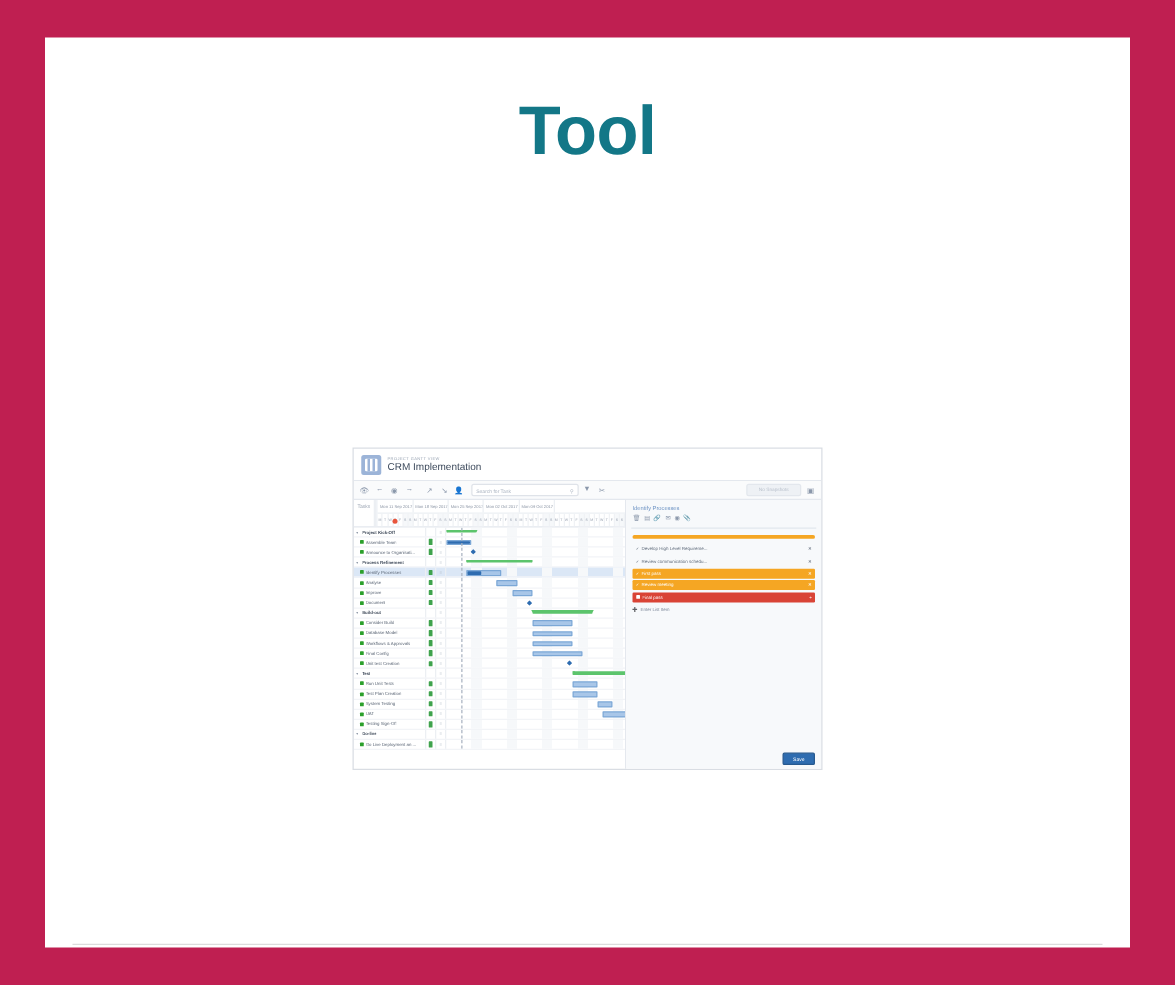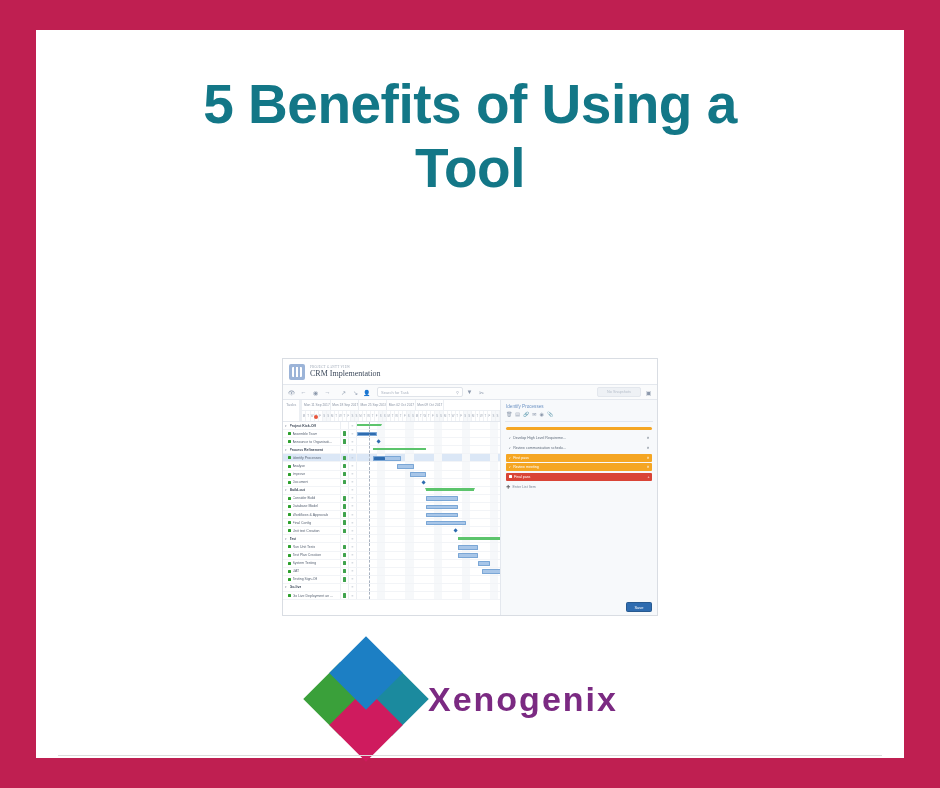--- a/index.html
+++ b/index.html
@@ -65,21 +65,21 @@
     content: ""; position: absolute;
     left: 3px; top: 3px; width: 10px; height: 10px;
     background: #ffffff; border-radius: 1px;
   }
   .app-logo::after {
     content: ""; position: absolute;
     left: 5px; top: 3px; width: 2px; height: 10px;
     background: #9cb4d8;
     box-shadow: 4px 0 0 0 #9cb4d8;
   }
-  .app-titles { line-height: 1.25; font-family: Liberation Serif, serif; }
+  .app-titles { line-height: 1.25; }
   .app-eyebrow {
     font-size: 3.2px; letter-spacing: .35px;
     color: #9aa5b4; text-transform: uppercase;
   }
   .app-title { font-size: 8px; color: #3d4a5c; font-weight: 400; }
 
   
   .toolbar {
     height: 15px;
     background: #fafbfc;
@@ -275,21 +275,20 @@
     width: 824px; height: 1px; background: #dcdcdc;
   }
 </style>
 </head>
 <body>
 
 <div id="poster">
   <div id="canvas">
 
     <div class="title-block">
-      <span class="title-line">5 Benefits of Using a</span>
       <span class="title-line">Tool</span>
     </div>
 
     <div id="app">
 
       <div class="app-header">
         <div class="app-logo"></div>
         <div class="app-titles">
           <div class="app-eyebrow">PROJECT GANTT VIEW</div>
           <div class="app-title">CRM Implementation</div>
@@ -736,25 +735,16 @@
             <span>➕</span>
             <span>Enter List Item</span>
           </div>
           <div class="rp-save-wrap">
             <div class="rp-save">Save</div>
           </div>
         </div>
       </div>
     </div>
 
-    <div id="logo">
-      <div class="logo-mark">
-        <div class="dm dm-left"></div>
-        <div class="dm dm-right"></div>
-        <div class="dm dm-bot"></div>
-        <div class="dm dm-top"></div>
-      </div>
-      <div class="logo-word">Xenogenix</div>
-    </div>
 
     <div class="bottom-rule"></div>
   </div>
 </div>
 
 </body></html>

